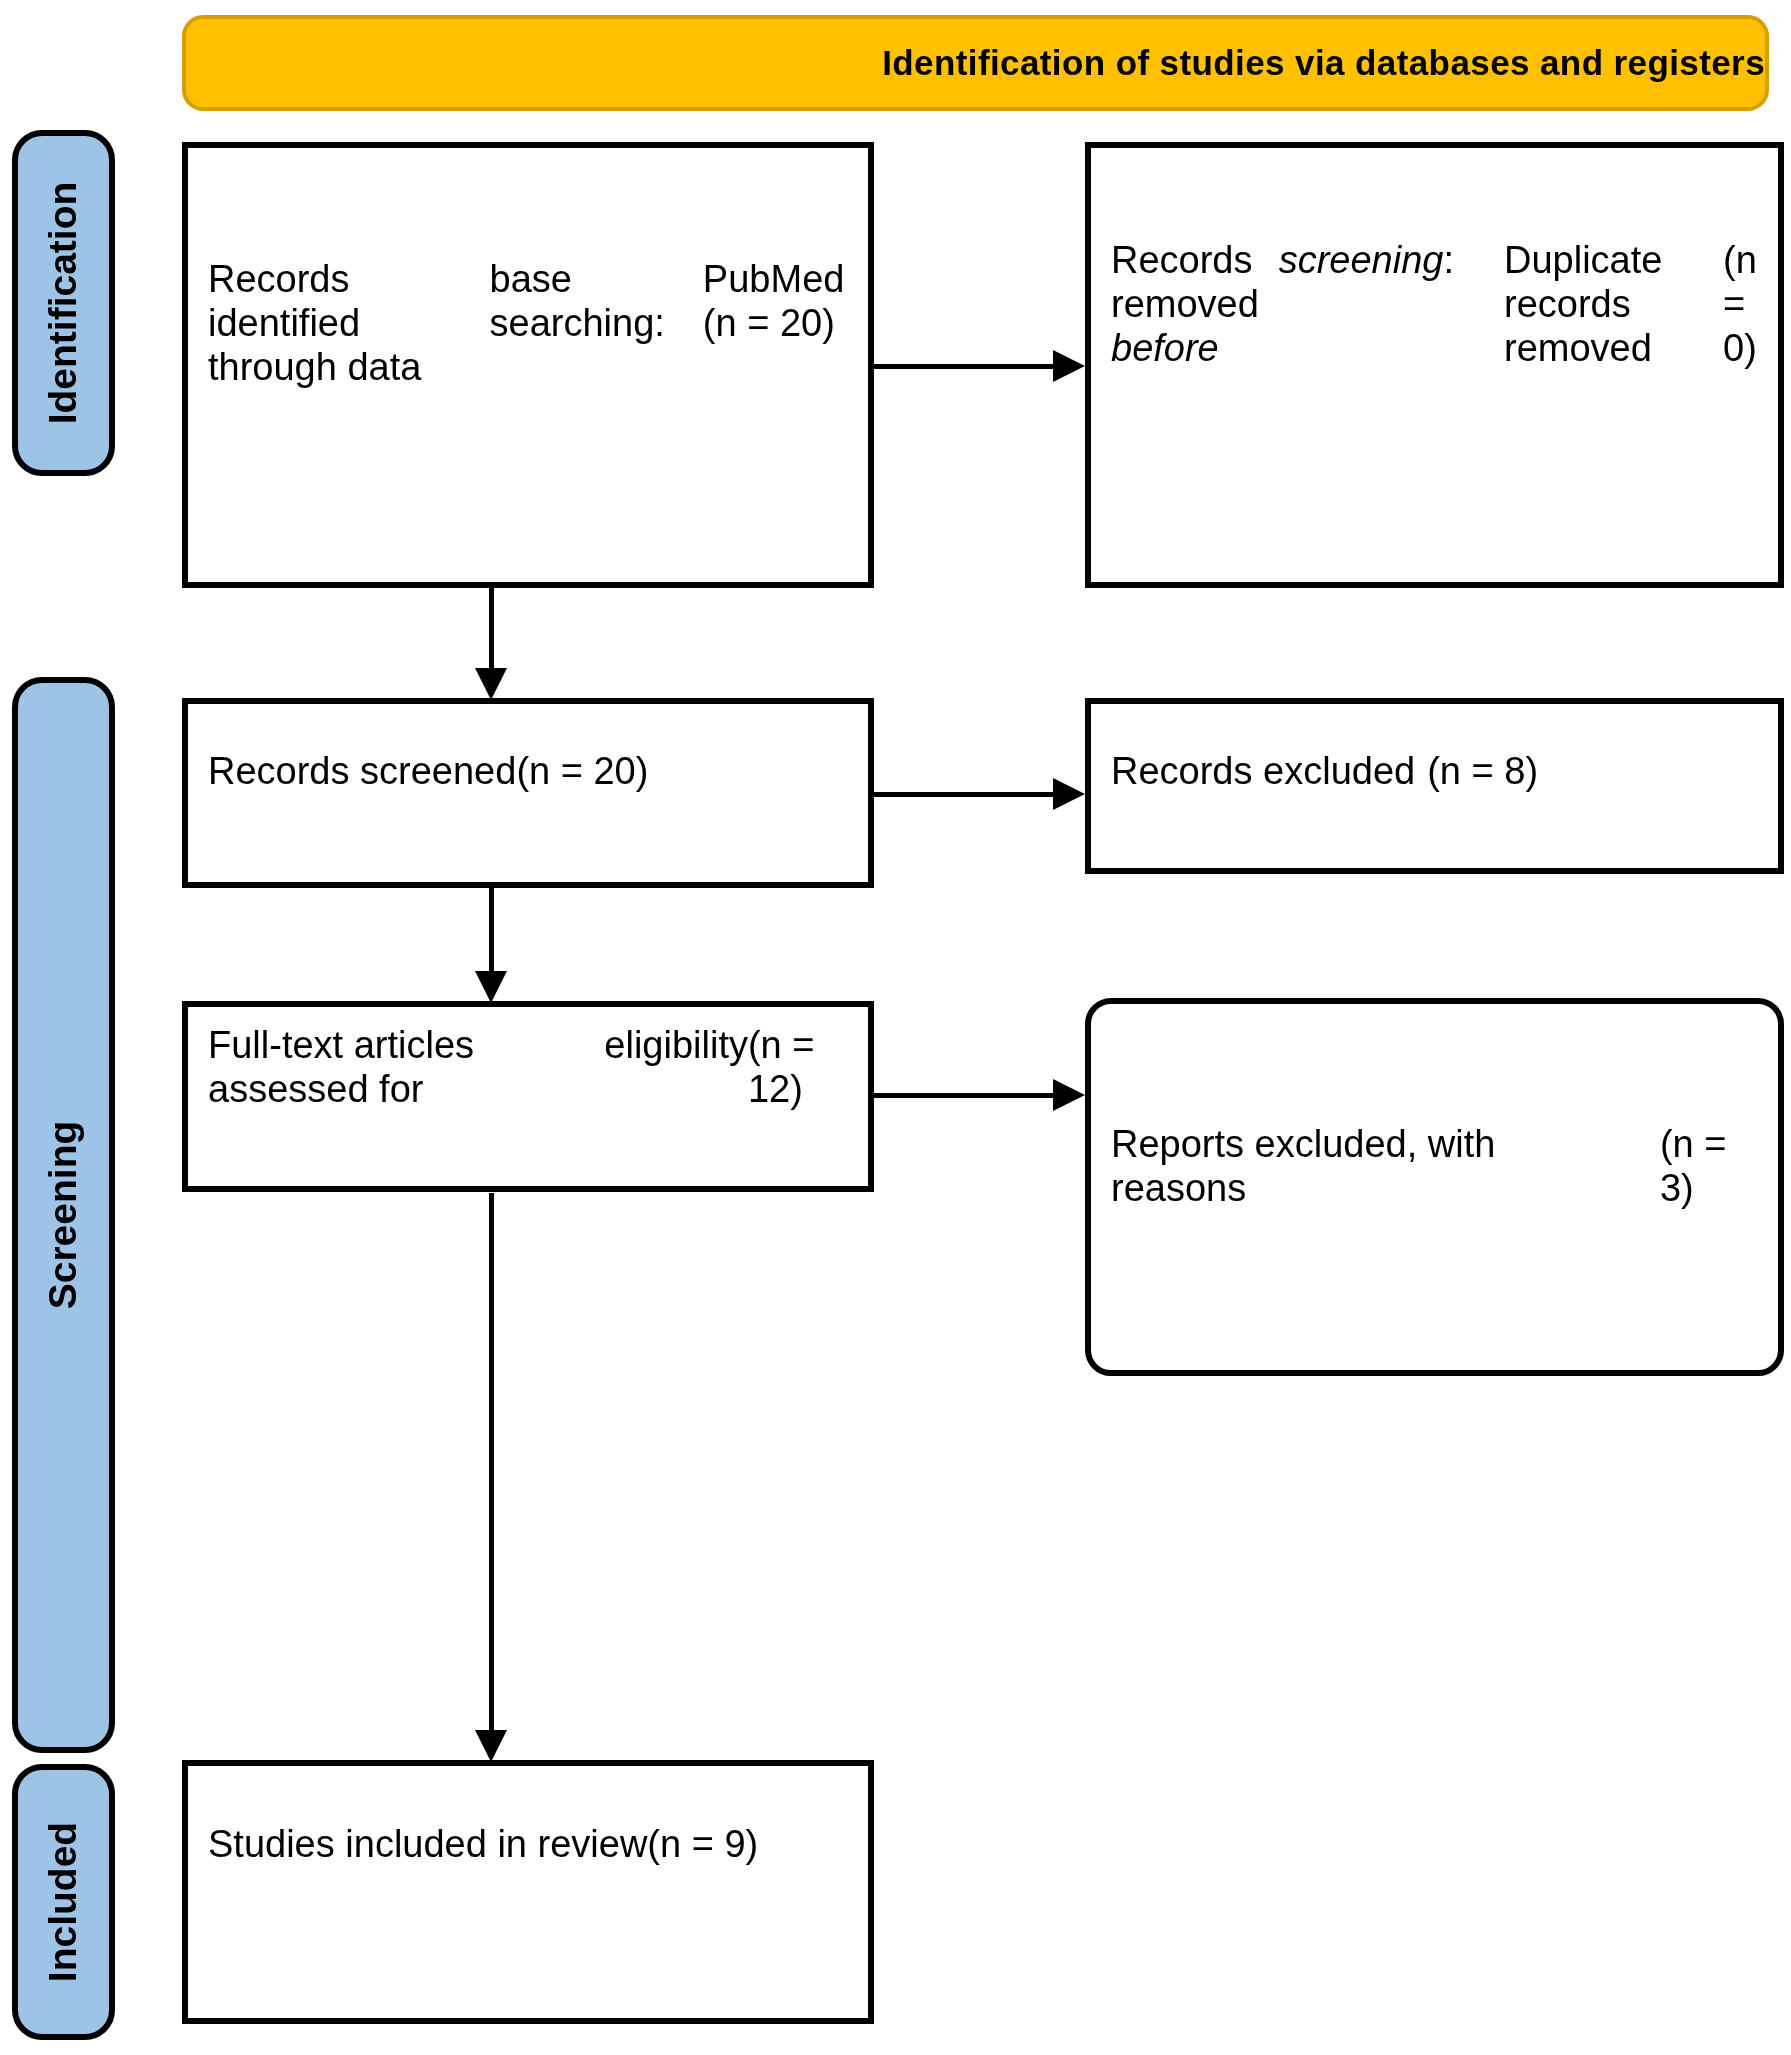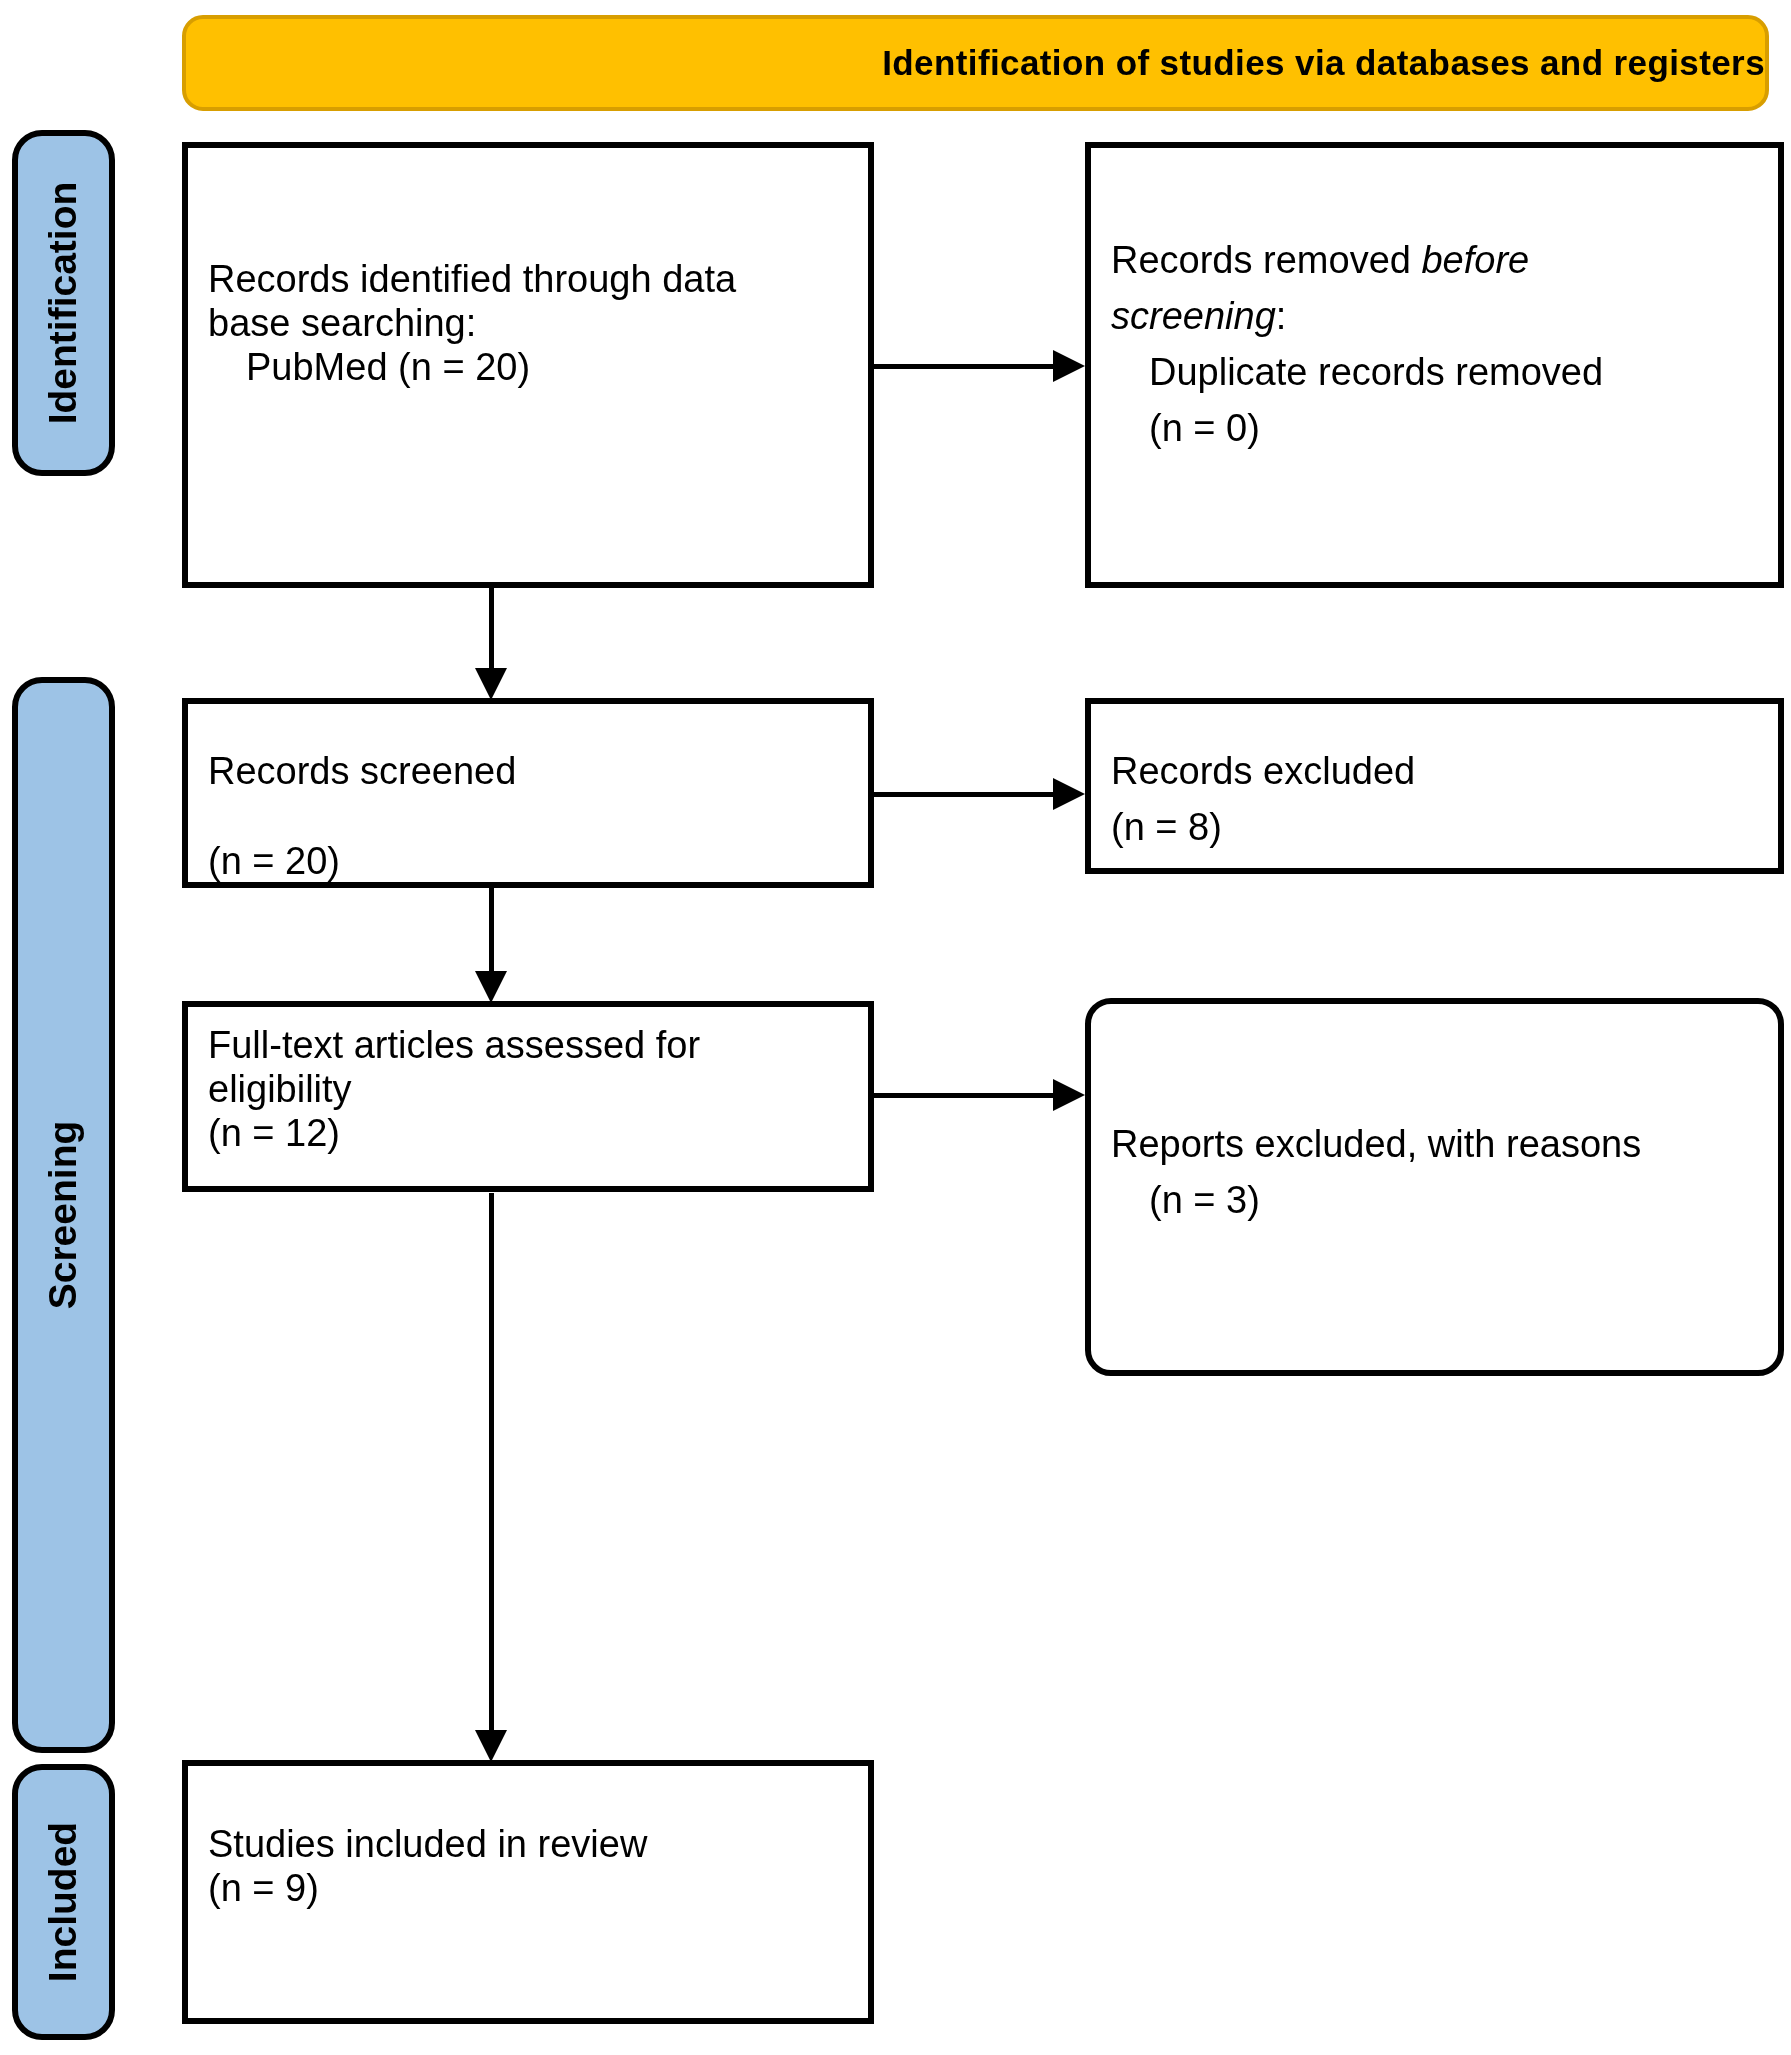--- a/index.html
+++ b/index.html
@@ -51,33 +51,33 @@
 
   
   .fbox {
     position: absolute;
     background: #ffffff;
     border: 6px solid #000000;
     box-sizing: border-box;
     font-size: 38px;
     line-height: 44px;
     display: flex;
-    flex-direction: column;
+    flex-direction: row;
     padding-left: 20px;
     padding-right: 13.7px;
   }
   .fbox .indent { padding-left: 38px; }
   .fbox i { font-style: italic; }
 
   .col-left  { left: 182px;  width: 692px; }
   .col-right { left: 1085px; width: 699px; gap: 12px; }
 
   #box-records-identified { top: 142px;  height: 446px; padding-top: 109px; }
   #box-records-removed    { top: 142px;  height: 446px; padding-top: 90px; }
-  #box-records-screened   { top: 698px;  height: 190px; padding-top: 45px; gap: 46px; }
+  #box-records-screened   { top: 698px;  height: 190px; padding-top: 45px; }
   #box-records-excluded   { top: 698px;  height: 176px; padding-top: 45px; }
   #box-fulltext-assessed  { top: 1001px; height: 191px; padding-top: 16px; }
   #box-reports-excluded   { top: 998px; height: 378px; padding-top: 118px; border-radius: 26px; }
   #box-studies-included   { top: 1760px; height: 264px; padding-top: 56px; }
 
   
   .arrow-h { position: absolute; height: 33px; }
   .arrow-h .shaft {
     position: absolute;
     left: 0; right: 29px; top: 14.4px;

